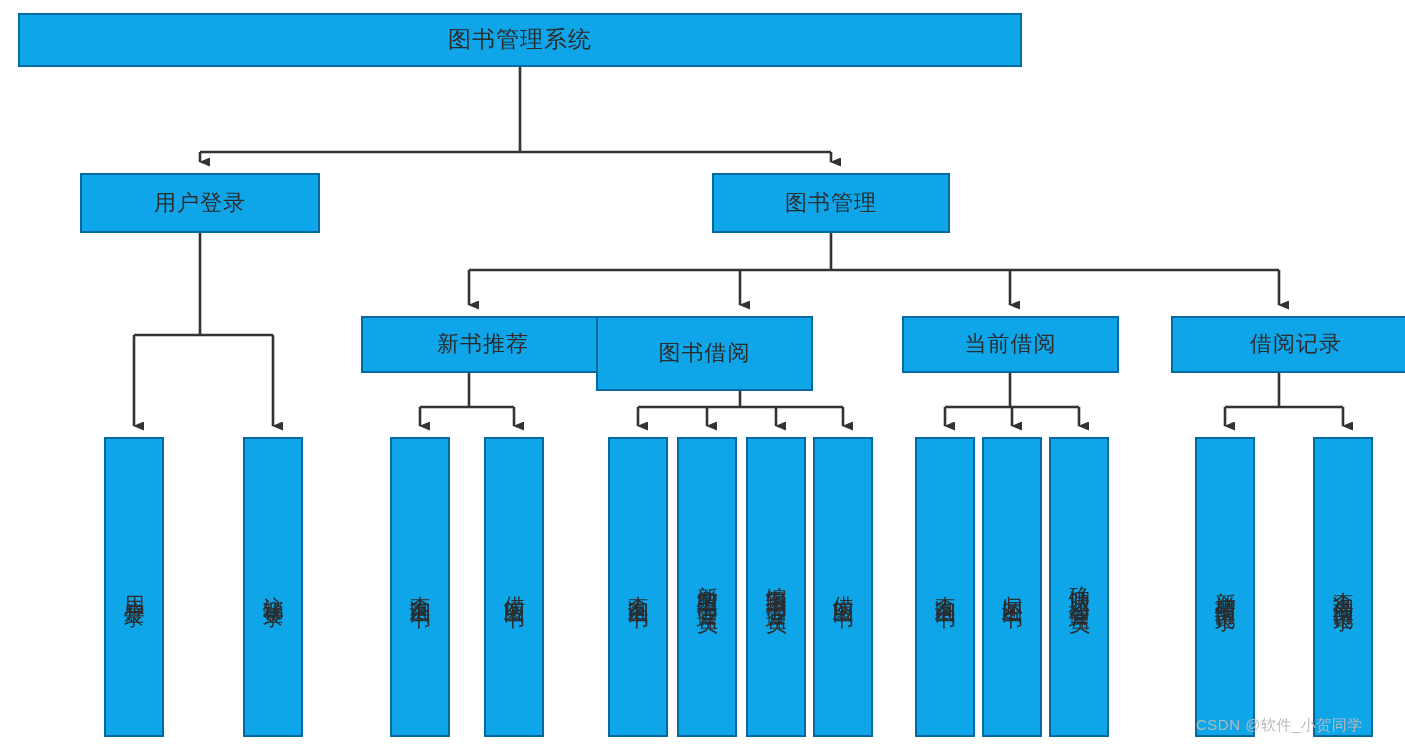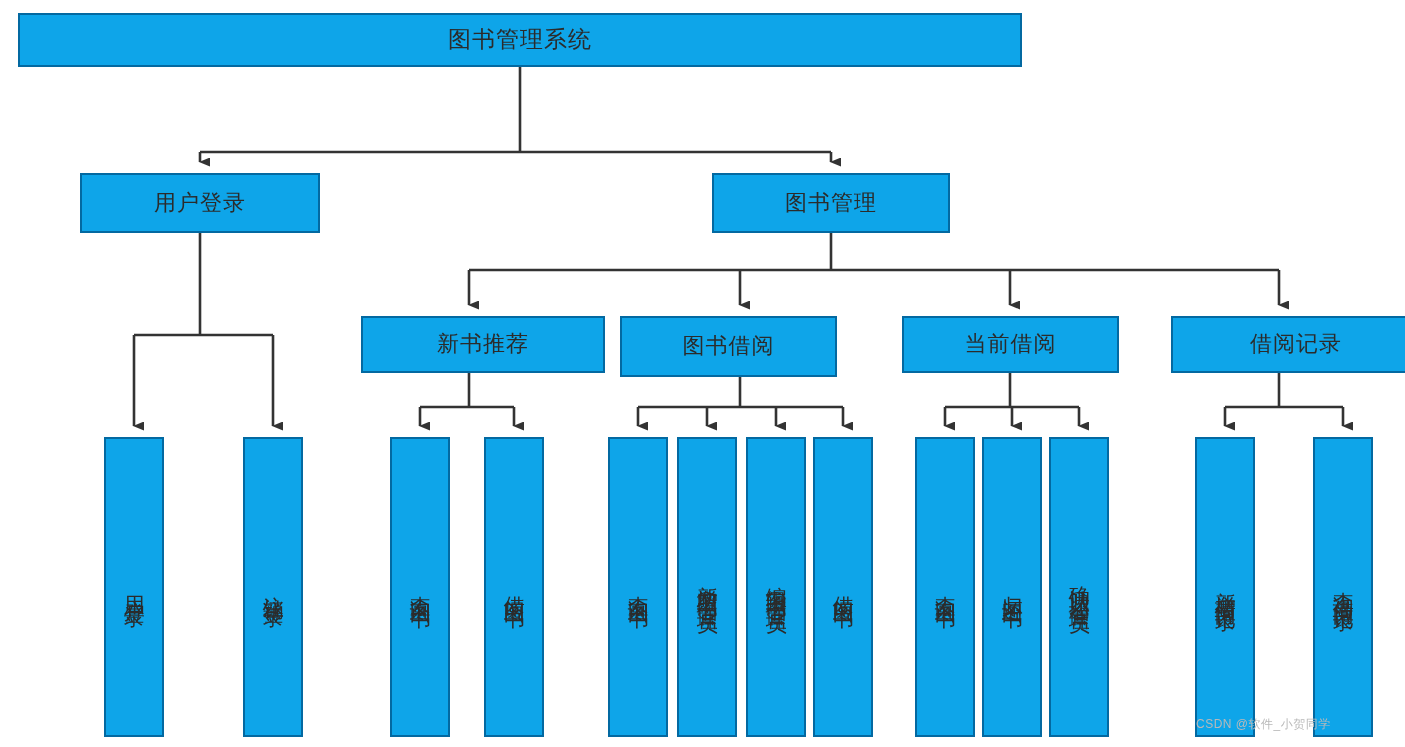--- a/index.html
+++ b/index.html
@@ -49,21 +49,21 @@
   }
   .node.vert span{
     display:block;
     writing-mode:vertical-rl;
     text-orientation:upright;
   }
   .watermark{
     position:absolute;
     left:1196px;
     top:716px;
-    font-size:12px;
+    font-size:15px;
     color:#b9b9b9;
     letter-spacing:0.5px;
     white-space:nowrap;
     font-family:"Liberation Sans","DejaVu Sans",sans-serif;
   }
 </style>
 </head>
 <body>
 
 <div id="canvas">
@@ -128,21 +128,21 @@
   </div>
 
   <div class="node horiz" style="left:712px;top:173px;width:238px;height:60px;">
     <span>图书管理</span>
   </div>
 
   <div class="node horiz" style="left:361px;top:316px;width:244px;height:57px;">
     <span>新书推荐</span>
   </div>
 
-  <div class="node horiz" style="left:620px;top:316px;width:217px;height:61px;">
+  <div class="node horiz" style="left:596px;top:316px;width:217px;height:75px;">
     <span>图书借阅</span>
   </div>
 
   <div class="node horiz" style="left:902px;top:316px;width:217px;height:57px;">
     <span>当前借阅</span>
   </div>
 
   <div class="node horiz" style="left:1171px;top:316px;width:250px;height:57px;">
     <span>借阅记录</span>
   </div>

